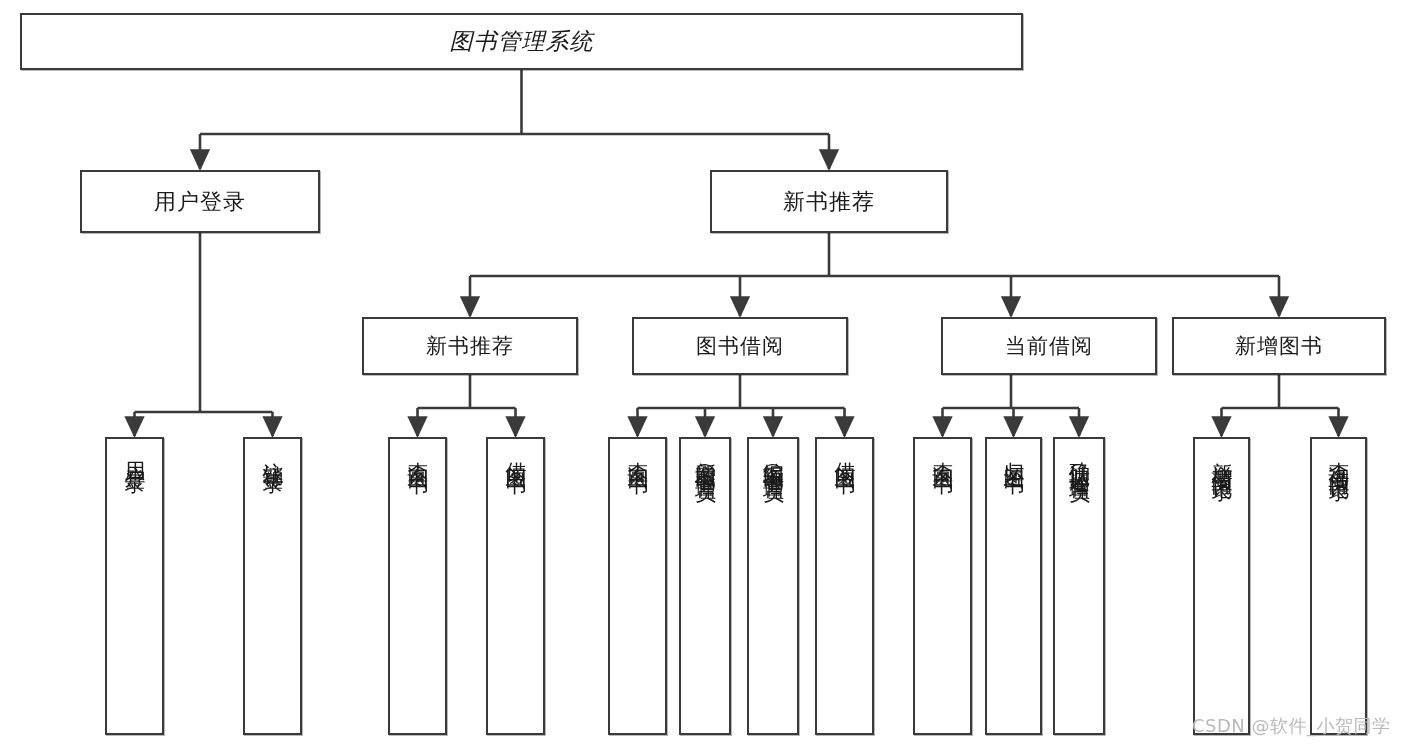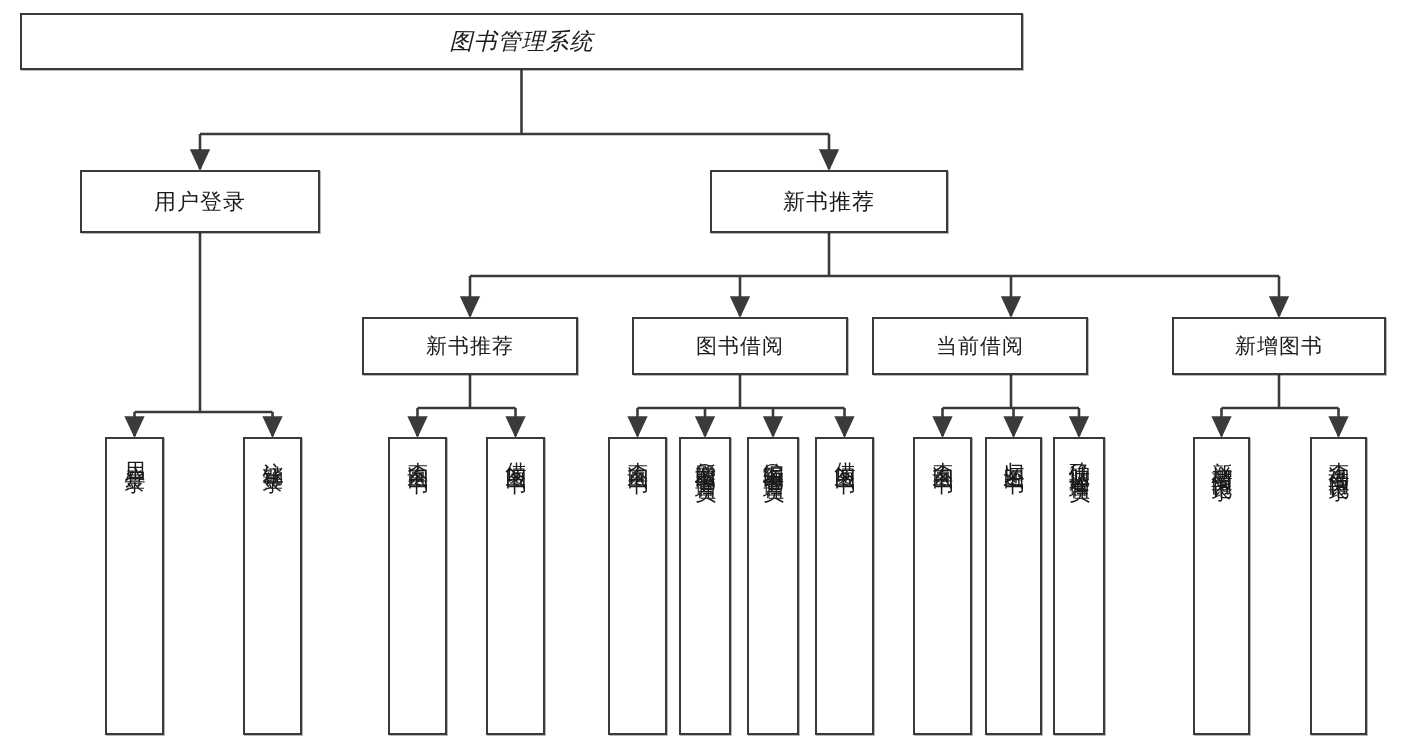--- a/index.html
+++ b/index.html
@@ -135,21 +135,21 @@
       </div>
       <div class="node level2" id="node-bookmgmt" style="left: 710px; top: 170px; width: 238px; height: 63px;">
         <span class="node-label">新书推荐</span>
       </div>
       <div class="node level3" id="node-newbooks" style="left: 362px; top: 317px; width: 216px; height: 58px;">
         <span class="node-label">新书推荐</span>
       </div>
       <div class="node level3" id="node-borrow" style="left: 632px; top: 317px; width: 216px; height: 58px;">
         <span class="node-label">图书借阅</span>
       </div>
-      <div class="node level3" id="node-current" style="left: 872px; top: 317px; width: 216px; height: 58px;">
+      <div class="node level3" id="node-current" style="left: 941px; top: 317px; width: 216px; height: 58px;">
         <span class="node-label">当前借阅</span>
       </div>
       <div class="node level3" id="node-records" style="left: 1172px; top: 317px; width: 214px; height: 58px;">
         <span class="node-label">新增图书</span>
       </div>
       <div class="node leaf" id="node-leaf-1" style="left: 105px; top: 437px; width: 59px; height: 298px;">
         <span class="node-label">用户登录</span>
       </div>
       <div class="node leaf" id="node-leaf-2" style="left: 243px; top: 437px; width: 59px; height: 298px;">
         <span class="node-label">注销登录</span>
@@ -182,14 +182,15 @@
         <span class="node-label">确认归还（管理员）</span>
       </div>
       <div class="node leaf" id="node-leaf-12" style="left: 1193px; top: 437px; width: 57px; height: 298px;">
         <span class="node-label">新增借阅记录</span>
       </div>
       <div class="node leaf" id="node-leaf-13" style="left: 1310px; top: 437px; width: 57px; height: 298px;">
         <span class="node-label">查询借阅记录</span>
       </div>
     </div>
 
+  <div id="watermark">CSDN @软件_小贺同学</div>
 
 </div>
 
 </body></html>

